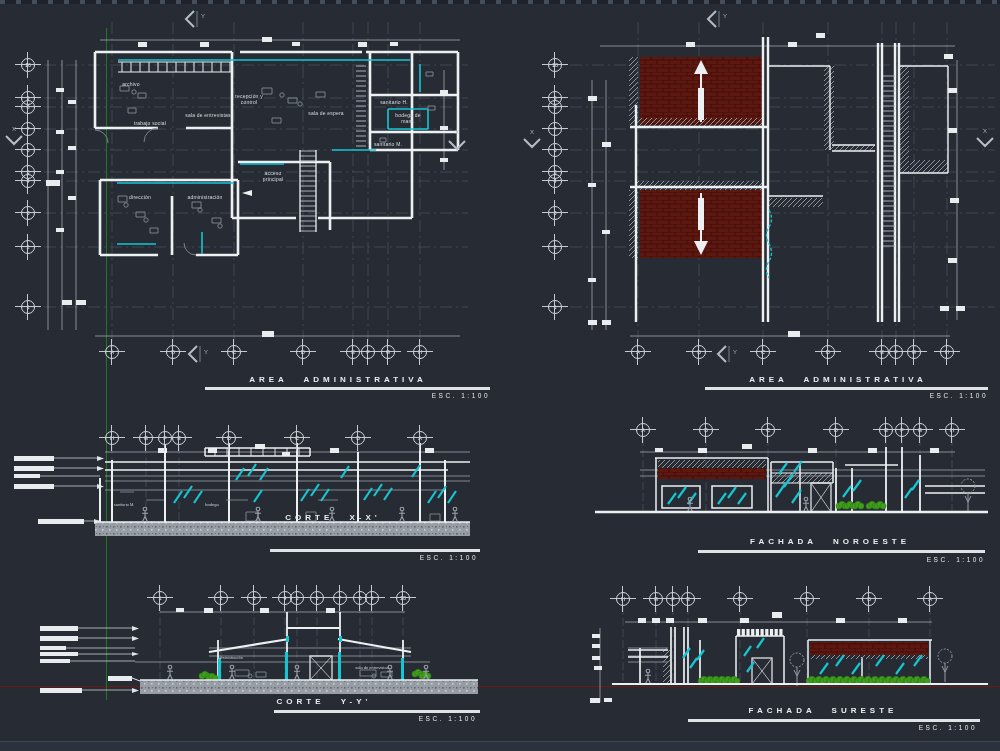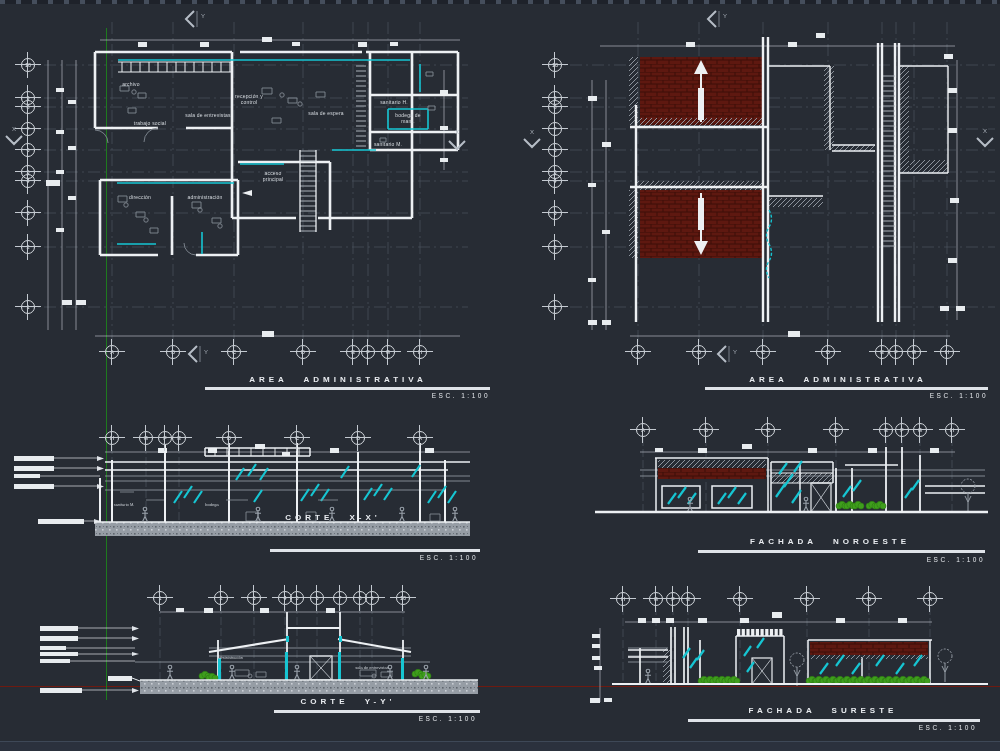--- a/index.html
+++ b/index.html
@@ -480,21 +480,21 @@
   <div class="esc" style="right:12px;top:392px">ESC. 1:100</div>
 
   <div class="tl" style="left:333px;top:513px">CORTE X-X'</div>
   <div class="ul" style="left:270px;top:549px;width:210px"></div>
   <div class="esc" style="right:522px;top:554px">ESC. 1:100</div>
 
   <div class="tl" style="left:830px;top:537px">FACHADA NOROESTE</div>
   <div class="ul" style="left:698px;top:550px;width:287px"></div>
   <div class="esc" style="right:15px;top:556px">ESC. 1:100</div>
 
-  <div class="tl" style="left:348px;top:697px">CORTE Y-Y'</div>
+  <div class="tl" style="left:324px;top:697px">CORTE Y-Y'</div>
   <div class="ul" style="left:274px;top:710px;width:206px"></div>
   <div class="esc" style="right:523px;top:715px">ESC. 1:100</div>
 
   <div class="tl" style="left:823px;top:706px">FACHADA SURESTE</div>
   <div class="ul" style="left:688px;top:719px;width:292px"></div>
   <div class="esc" style="right:23px;top:724px">ESC. 1:100</div>
 
   <div class="edge-bottom"></div>
 </div>
 

